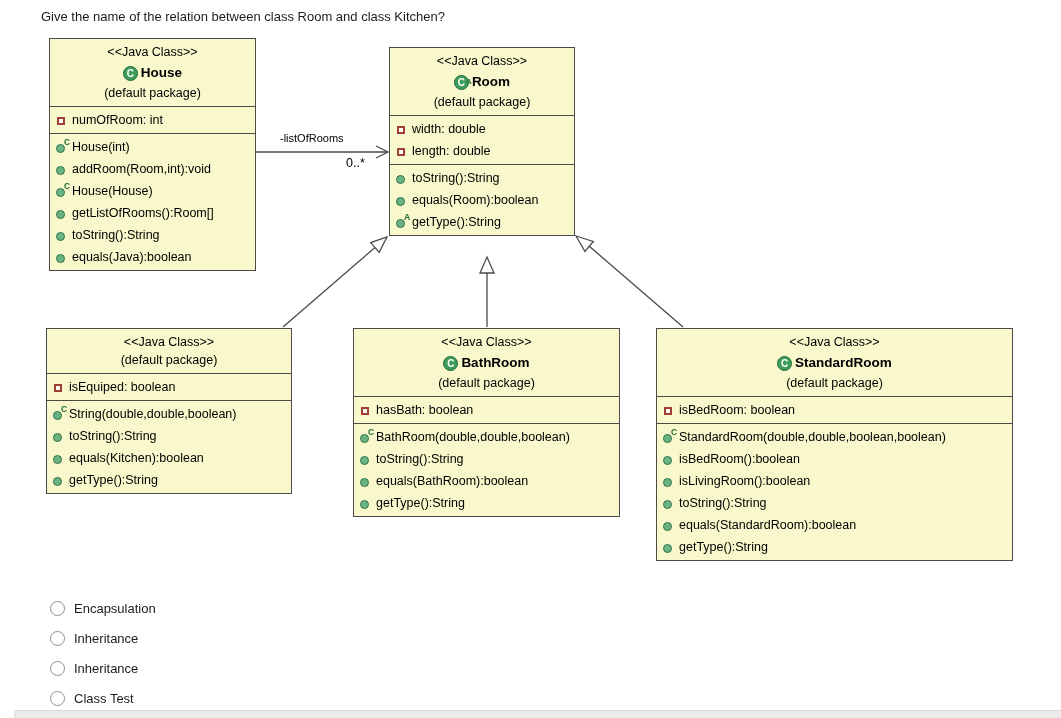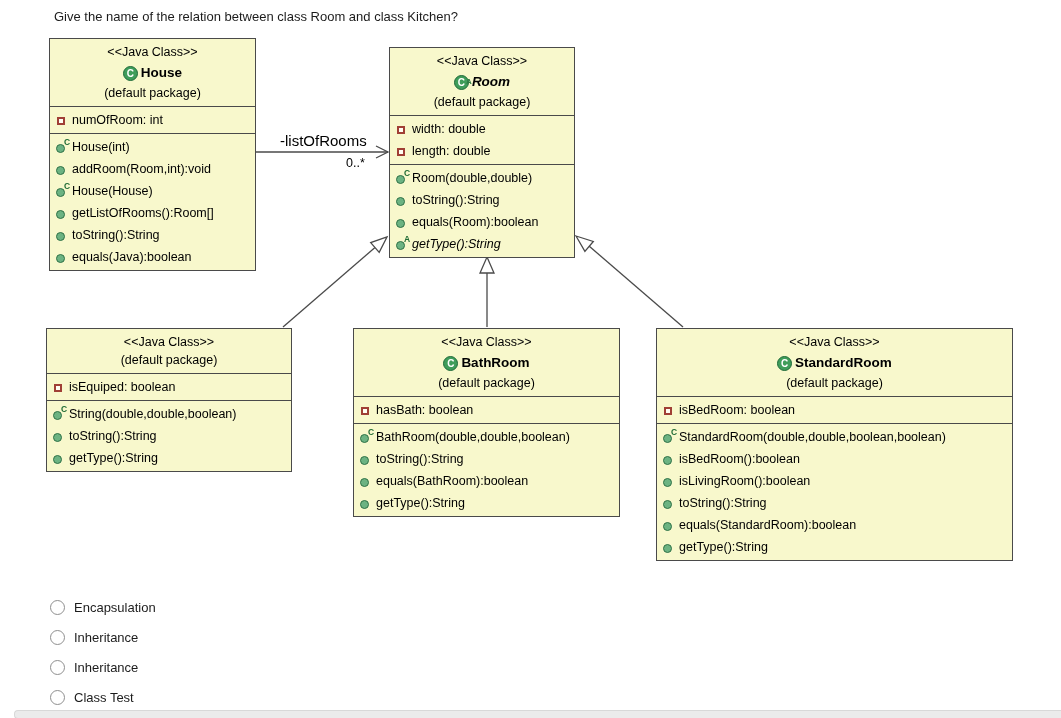--- a/index.html
+++ b/index.html
@@ -1,57 +1,57 @@
 <!DOCTYPE html>
 <html><head>
 <meta charset="utf-8">
 <style>
   html,body{margin:0;padding:0;background:#fff;}
   .stage{position:relative;width:1061px;height:718px;background:#ffffff;
          font-family:"Liberation Sans",sans-serif;overflow:hidden;}
-  .question{position:absolute;left:54px;top:9px;font-size:13px;color:#1c1c1c;}
+  .question{position:absolute;left:41px;top:9px;font-size:13px;color:#1c1c1c;}
 
   .edges{position:absolute;left:0;top:0;z-index:1;pointer-events:none;}
 
   .uml-class{position:absolute;background:#f8f8cc;border:1px solid #4a4a4a;
              z-index:2;box-sizing:border-box;color:#000;}
   .uml-head{text-align:center;padding:5px 2px 4px;}
   .stereotype{font-size:12.5px;line-height:17px;}
   .cname{font-size:13.5px;font-weight:bold;line-height:23px;display:flex;
          align-items:center;justify-content:center;}
   .pkg{font-size:12.5px;line-height:18px;}
   .sec{border-top:1px solid #4a4a4a;padding:2px 0;}
   .member{display:flex;align-items:center;height:22px;padding:0 3px 0 5px;
           font-size:12.5px;white-space:nowrap;overflow:hidden;}
-  .it{font-style:italic;}
+  .it{}
 
   .cicon{position:relative;width:14px;height:14px;margin-right:4px;flex:none;display:inline-block;}
   .cicon::before{content:"C";display:block;width:13px;height:13px;border-radius:50%;
      background:#3f9d5a;border:1px solid #1f6b3a;color:#fff;font-size:10px;font-weight:bold;
      font-style:normal;line-height:13px;text-align:center;}
   .cicon[data-icon="abstract-class"]::after{content:"A";position:absolute;top:-5px;right:-4px;
      font-size:8px;font-weight:bold;color:#2f7d44;font-style:normal;}
 
   .micon{position:relative;width:14px;height:15px;margin-right:3px;flex:none;}
   .micon[data-icon="field"]::before{content:"";position:absolute;left:2px;top:4px;
      width:4px;height:4px;border:2px solid #a03f35;background:#fffdf2;}
   .micon[data-icon="method"]::before,
   .micon[data-icon="constructor"]::before,
   .micon[data-icon="abstract-method"]::before{content:"";position:absolute;left:1px;top:4px;
      width:7px;height:7px;border-radius:50%;background:#6cb382;border:1px solid #2f7247;}
   .micon[data-icon="constructor"]::after{content:"C";position:absolute;left:9px;top:-3px;
      font-size:8.5px;font-weight:bold;color:#1f6b35;font-style:normal;}
   .micon[data-icon="abstract-method"]::after{content:"A";position:absolute;left:9px;top:-3px;
      font-size:8.5px;font-weight:bold;color:#1f6b35;font-style:normal;}
 
-  .assoc-label{position:absolute;left:280px;top:132px;font-size:15px;color:#000;z-index:2;}
+  .assoc-label{position:absolute;left:280px;top:132px;font-size:11px;color:#000;z-index:2;}
   .assoc-mult{position:absolute;left:346px;top:156px;font-size:12.5px;color:#000;z-index:2;}
 
   .options{position:absolute;left:50px;top:600px;z-index:2;}
-  .option{display:flex;height:16px;margin-bottom:14px;cursor:pointer;}
+  .option{display:flex;align-items:center;height:16px;margin-bottom:14px;cursor:pointer;}
   .radio{width:13px;height:13px;border:1px solid #8f8f8f;border-radius:50%;
          background:#fff;margin-right:9px;flex:none;box-sizing:content-box;}
   .option-label{font-size:13px;color:#1c1c1c;}
 
   .hscrollbar{position:absolute;left:14px;top:710px;width:1047px;height:9px;
       background:#ebebeb;border:1px solid #d8d8d8;border-right:none;
       border-radius:4px 0 0 4px;box-sizing:border-box;z-index:3;}
 </style>
 </head>
 <body>
@@ -133,24 +133,20 @@
         <span class="micon" data-icon="field"></span>
         <span>width: double</span>
       </div>
       <div class="member">
         <span class="micon" data-icon="field"></span>
         <span>length: double</span>
       </div>
     </div>
     <div class="sec">
       <div class="member">
-        <span class="micon" data-icon="constructor"></span>
-        <span>Room(double,double)</span>
-      </div>
-      <div class="member">
         <span class="micon" data-icon="method"></span>
         <span>toString():String</span>
       </div>
       <div class="member">
         <span class="micon" data-icon="method"></span>
         <span>equals(Room):boolean</span>
       </div>
       <div class="member it">
         <span class="micon" data-icon="abstract-method"></span>
         <span>getType():String</span>
@@ -170,20 +166,24 @@
       </div>
     </div>
     <div class="sec">
       <div class="member">
         <span class="micon" data-icon="constructor"></span>
         <span>String(double,double,boolean)</span>
       </div>
       <div class="member">
         <span class="micon" data-icon="method"></span>
         <span>toString():String</span>
+      </div>
+      <div class="member">
+        <span class="micon" data-icon="method"></span>
+        <span>equals(Kitchen):boolean</span>
       </div>
       <div class="member">
         <span class="micon" data-icon="method"></span>
         <span>getType():String</span>
       </div>
     </div>
   </div>
 
   <div class="uml-class" style="left:353px;top:328px;width:267px;">
     <div class="uml-head">

